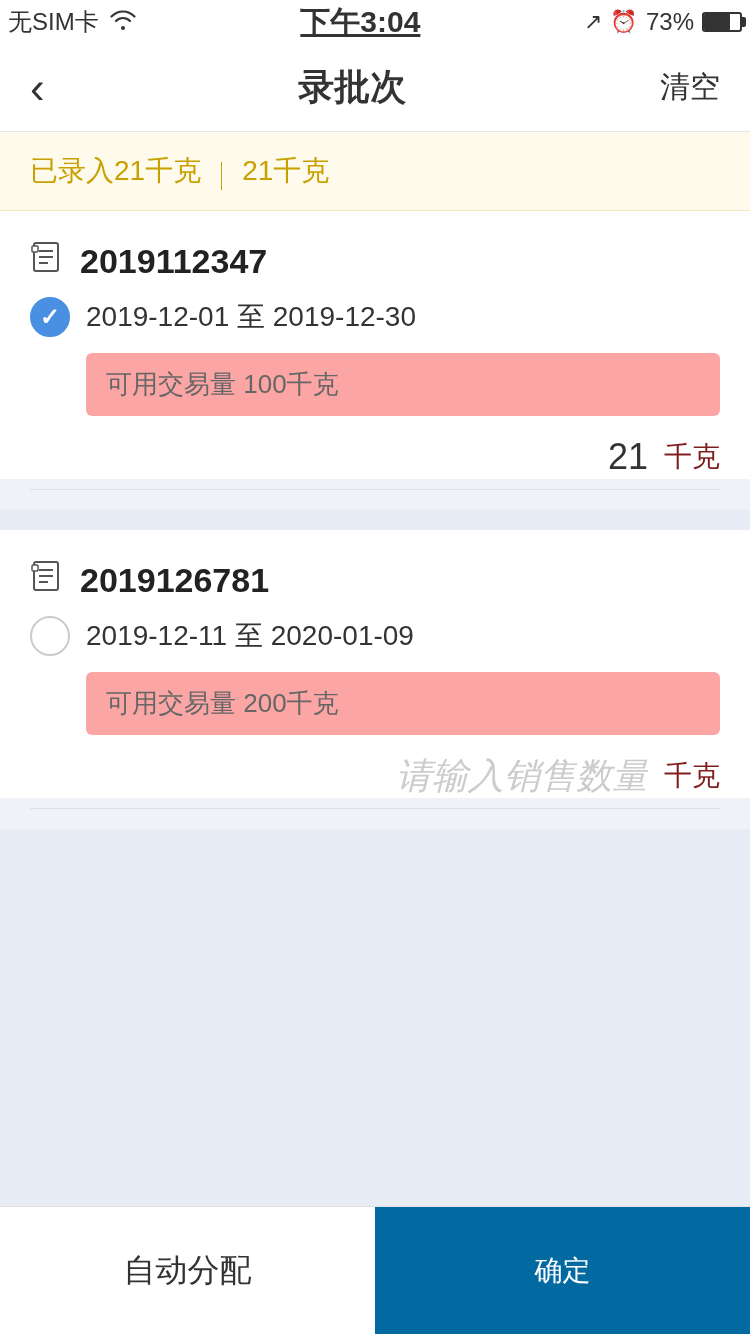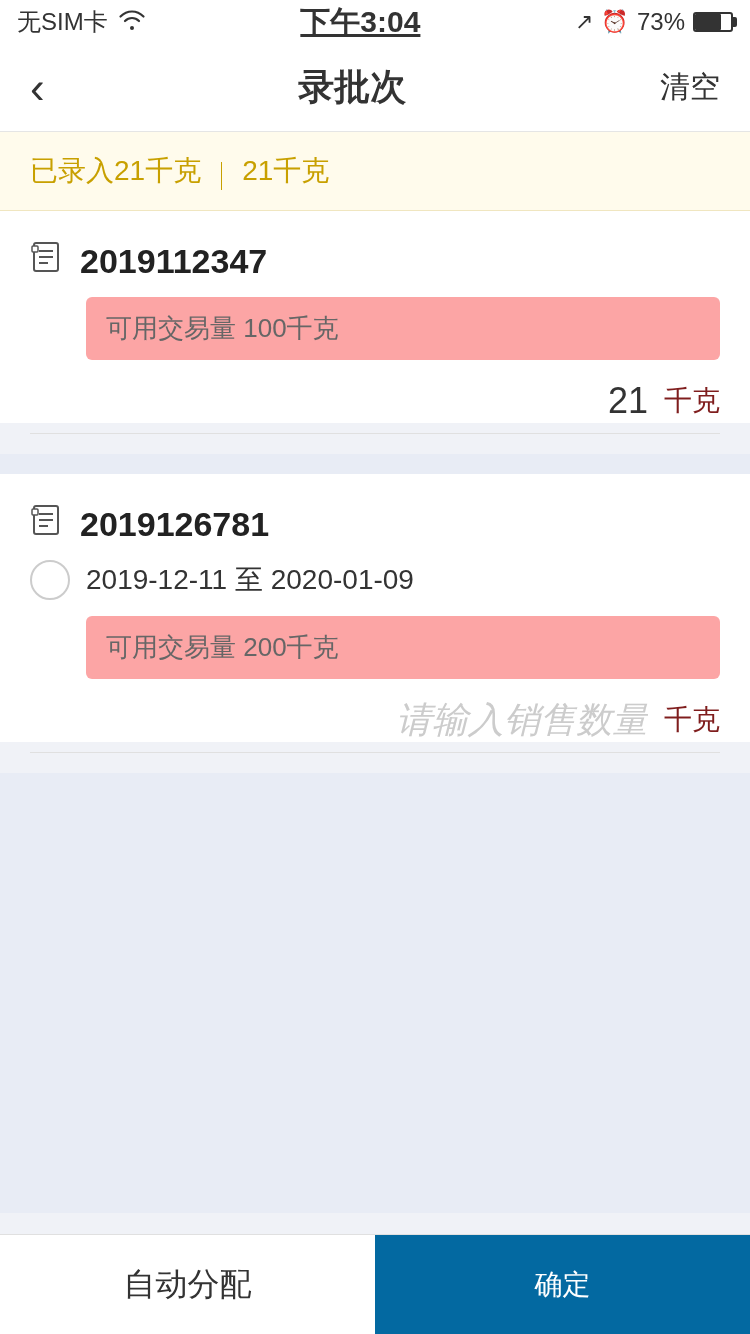--- a/index.html
+++ b/index.html
@@ -15,21 +15,21 @@
     }
 
     
     .status-bar {
       width: 750px;
       height: 44px;
       background: #fff;
       display: flex;
       align-items: center;
       justify-content: space-between;
-      padding: 0 17px;
+      padding: 0 8px;
       font-size: 24px;
       font-weight: 500;
     }
     .status-left {
       display: flex;
       align-items: center;
       gap: 10px;
     }
     .status-center {
       font-size: 30px;
@@ -225,21 +225,21 @@
       background: #e8ecf5;
       min-height: 400px;
     }
 
     
     .footer {
       position: fixed;
       bottom: 0;
       left: 0;
       width: 750px;
-      height: 100px;
+      height: 128px;
       display: flex;
       background: #fff;
       border-top: 1px solid #e0e0e0;
     }
     .footer-auto {
       flex: 1;
       display: flex;
       align-items: center;
       justify-content: center;
       font-size: 32px;
@@ -301,20 +301,24 @@
       <svg width="32" height="32" viewBox="0 0 32 32" fill="none">
         <rect x="4" y="2" width="24" height="28" rx="2" stroke="#555" stroke-width="2"></rect>
         <line x1="9" y1="10" x2="23" y2="10" stroke="#555" stroke-width="2"></line>
         <line x1="9" y1="16" x2="23" y2="16" stroke="#555" stroke-width="2"></line>
         <line x1="9" y1="22" x2="18" y2="22" stroke="#555" stroke-width="2"></line>
         <rect x="2" y="5" width="6" height="6" rx="1" fill="#fff" stroke="#555" stroke-width="1.5"></rect>
       </svg>
     </span>
     <span class="batch-id">2019112347</span>
   </div>
+  <div class="batch-date-row">
+    <div class="radio-btn checked"></div>
+    <span class="batch-date">2019-12-01 至 2019-12-30</span>
+  </div>
   <div class="available-qty">可用交易量 100千克</div>
 </div>
 
 <div class="input-row">
   <input class="qty-input" type="text" value="21" style="color: rgb(51, 51, 51); font-size: 36px; font-weight: 500;">
   <span class="qty-unit">千克</span>
 </div>
 <div class="input-underline"></div>
 
 <div class="section-divider"></div>

